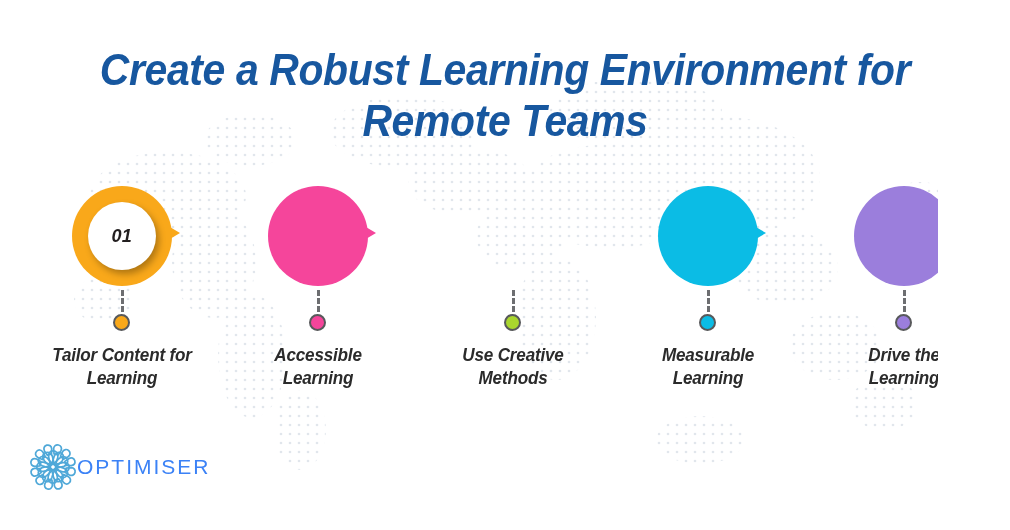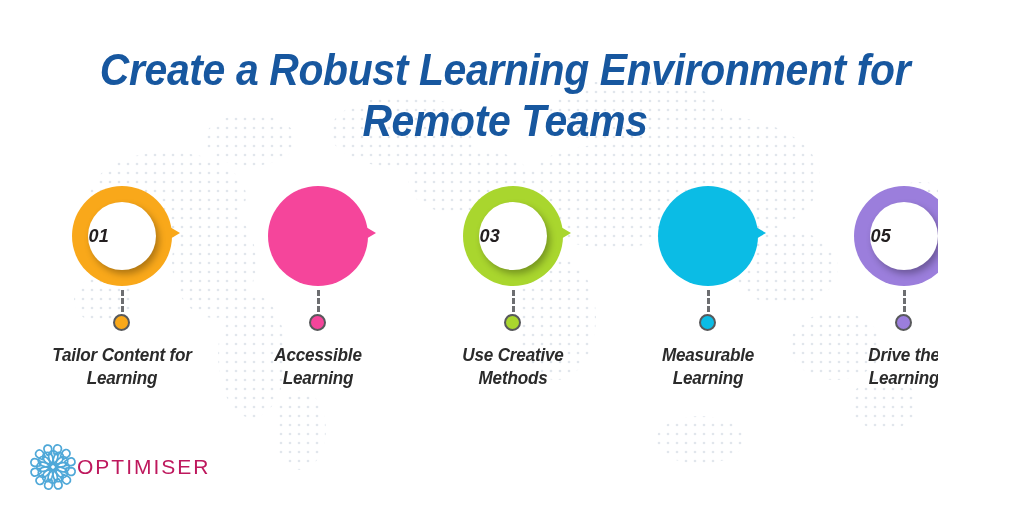--- a/index.html
+++ b/index.html
@@ -93,20 +93,21 @@
     left: 16px;
     top: 16px;
     width: 68px;
     height: 68px;
     border-radius: 50%;
     background: #ffffff;
     box-shadow: 3px 4px 7px rgba(0,0,0,0.30);
     z-index: 3;
     display: flex;
     align-items: center;
+    justify-content: center;
   }
   .step-num {
     font-family: "Liberation Sans", "DejaVu Sans", sans-serif;
     font-size: 19px;
     font-weight: 700;
     font-style: italic;
     color: #231F20;
     letter-spacing: 0.3px;
     transform: scaleX(0.95);
   }
@@ -236,50 +237,40 @@
         <div class="tail"></div>
         <div class="ring"></div>
       </div>
       <div class="connector"></div>
       <div class="dot"></div>
       <div class="step-label">Accessible
 Learning</div>
     </div>
 
     <div class="step" style="left: 415px; color: rgb(169, 214, 46);">
-      <div class="ring-wrap">
-        <div class="tail"></div>
-        <div class="ring"></div>
-        <div class="ring-inner">
-          <span class="step-num">03</span>
-        </div>
-      </div>
       <div class="connector"></div>
       <div class="dot"></div>
       <div class="step-label">Use Creative
 Methods</div>
     </div>
 
     <div class="step" style="left: 610px; color: rgb(11, 188, 229);">
       <div class="ring-wrap">
         <div class="tail"></div>
         <div class="ring"></div>
       </div>
       <div class="connector"></div>
       <div class="dot"></div>
       <div class="step-label">Measurable
 Learning</div>
     </div>
 
     <div class="step" style="left: 806px; color: rgb(155, 126, 220);">
       <div class="ring-wrap">
         <div class="ring"></div>
-        <div class="ring-inner">
-          <span class="step-num">05</span>
-        </div>
       </div>
       <div class="connector"></div>
       <div class="dot"></div>
       <div class="step-label">Drive the
 Learning</div>
     </div>
 
   </div>
 
   <div id="logo">
@@ -304,16 +295,16 @@
           <path d="M50,20 C56,20 60,25 59,32 L55,45 L45,45 L42,32 C41,25 44,20 50,20 Z" transform="rotate(240 50 50)"></path>
           <path d="M50,8 C55,8 58,12 57,17 L54,26 L46,26 L43,17 C42,12 45,8 50,8 Z" transform="rotate(254 50 50)"></path>
           <path d="M50,20 C56,20 60,25 59,32 L55,45 L45,45 L42,32 C41,25 44,20 50,20 Z" transform="rotate(270 50 50)"></path>
           <path d="M50,8 C55,8 58,12 57,17 L54,26 L46,26 L43,17 C42,12 45,8 50,8 Z" transform="rotate(284 50 50)"></path>
           <path d="M50,20 C56,20 60,25 59,32 L55,45 L45,45 L42,32 C41,25 44,20 50,20 Z" transform="rotate(300 50 50)"></path>
           <path d="M50,8 C55,8 58,12 57,17 L54,26 L46,26 L43,17 C42,12 45,8 50,8 Z" transform="rotate(314 50 50)"></path>
           <path d="M50,20 C56,20 60,25 59,32 L55,45 L45,45 L42,32 C41,25 44,20 50,20 Z" transform="rotate(330 50 50)"></path>
           <path d="M50,8 C55,8 58,12 57,17 L54,26 L46,26 L43,17 C42,12 45,8 50,8 Z" transform="rotate(344 50 50)"></path>
         </g>
     </svg>
-    <div id="logo-text" style="color: #be185d;">OPTIMISER</div>
+    <div id="logo-text" style="color: #3b82f6;">OPTIMISER</div>
   </div>
 
 </div>
 
 </body></html>

